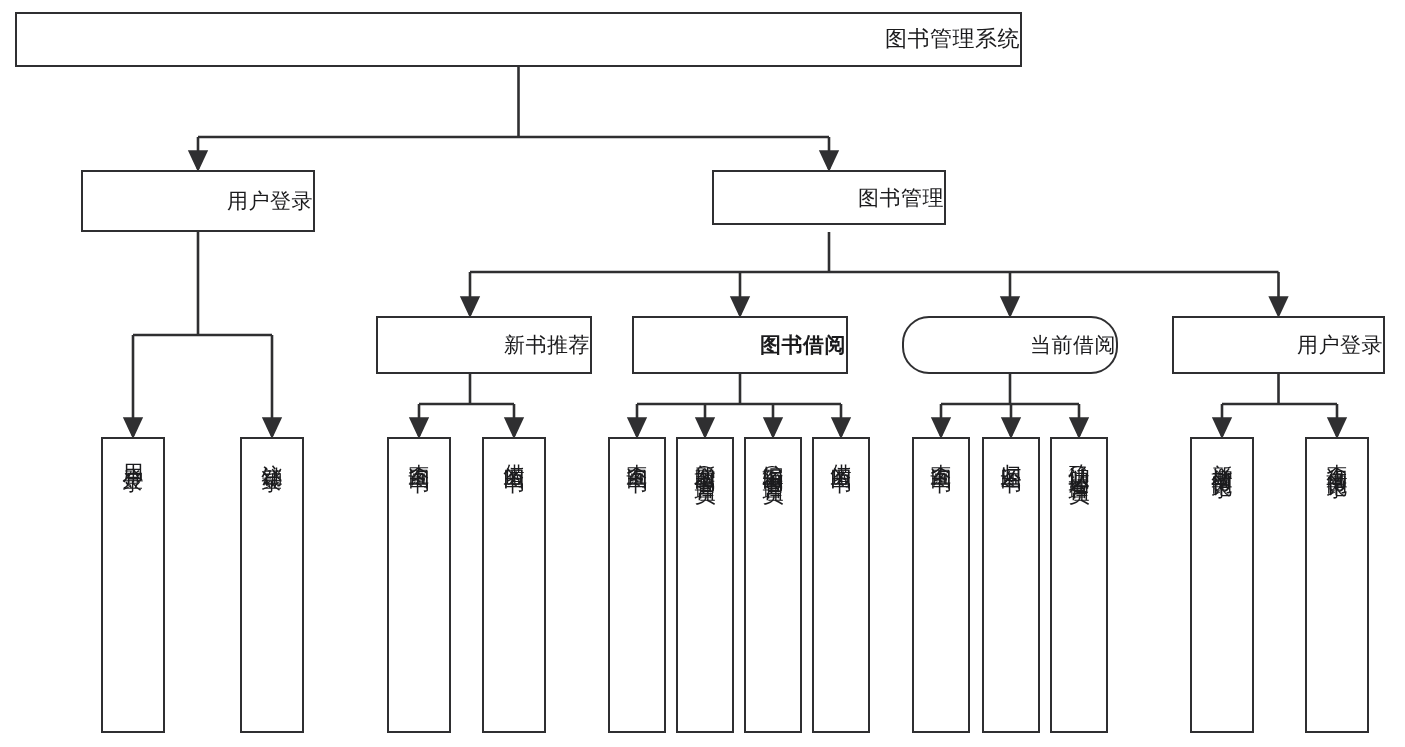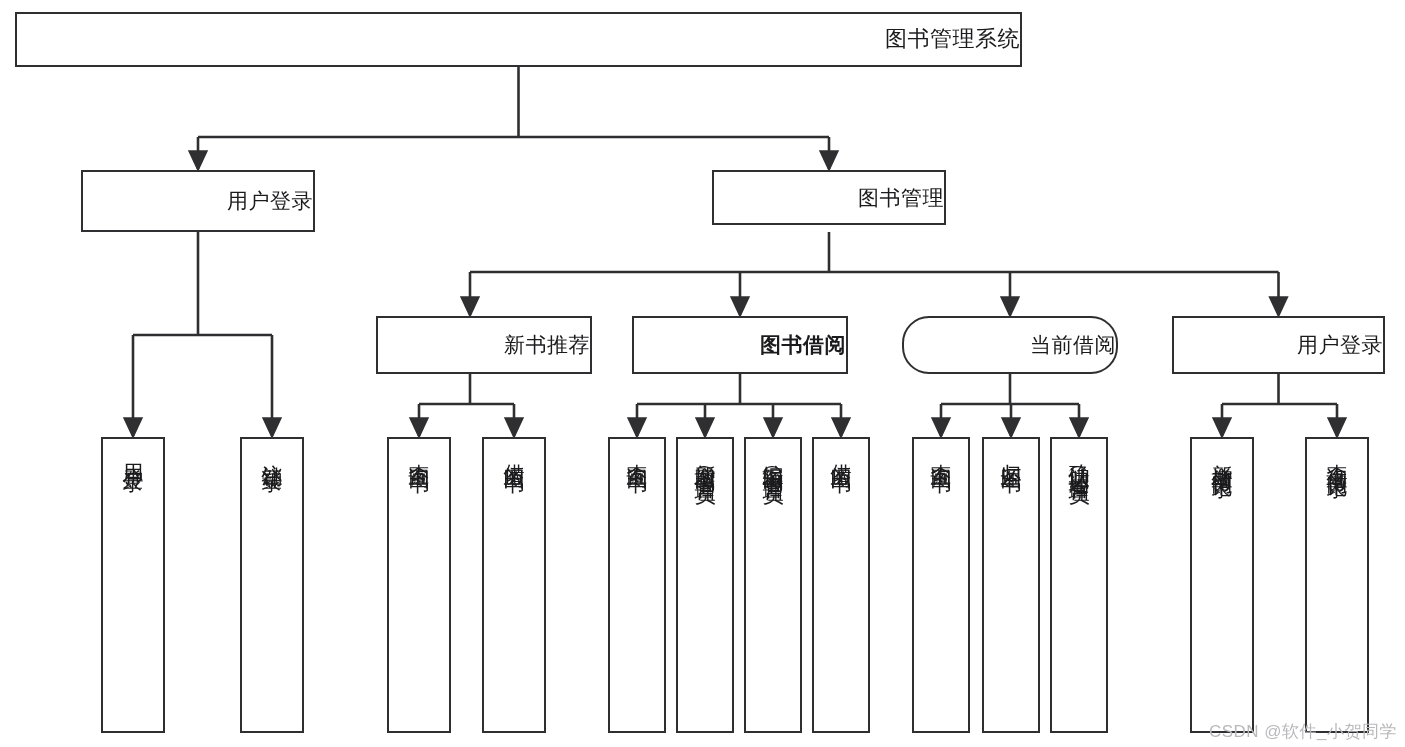--- a/index.html
+++ b/index.html
@@ -175,14 +175,13 @@
         <span class="label">确认归还（管理员）</span>
       </div>
       <div class="node v" style="left: 1190px; top: 437px; width: 64px; height: 296px;">
         <span class="label">新增借阅记录</span>
       </div>
       <div class="node v" style="left: 1305px; top: 437px; width: 64px; height: 296px;">
         <span class="label">查询借阅记录</span>
       </div>
     </div>
 
-  <div id="watermark">CSDN @软件_小贺同学</div>
 </div>
 
 </body></html>

